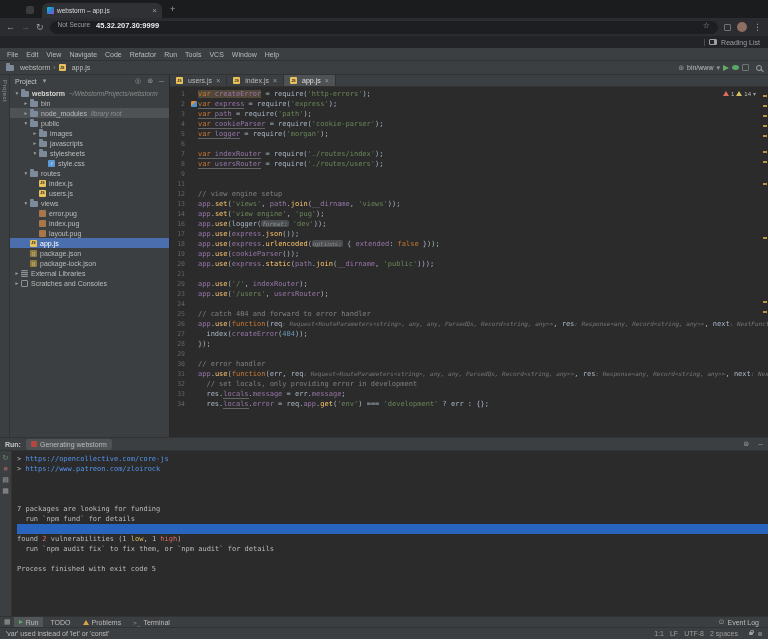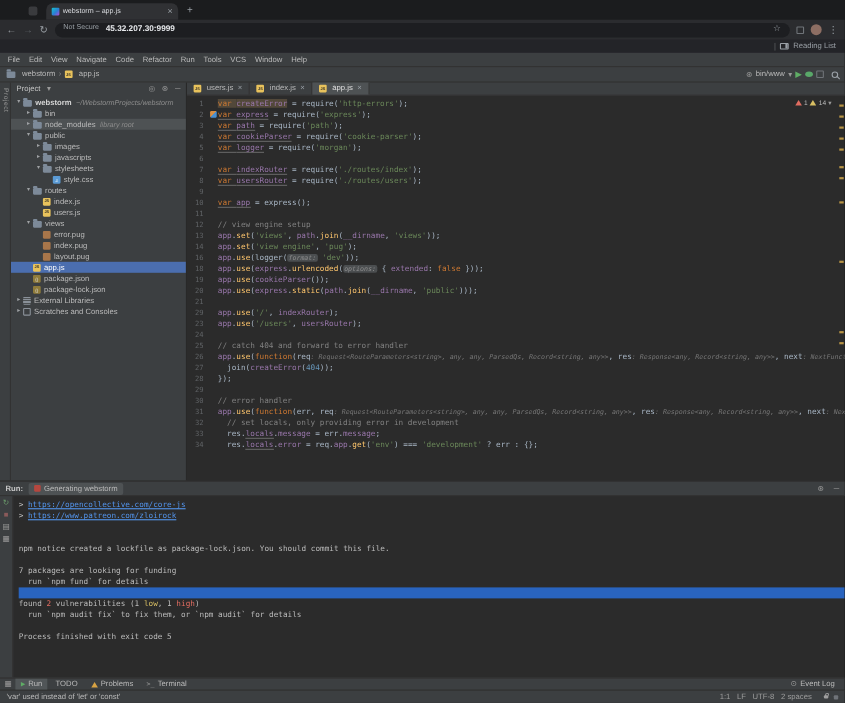--- a/index.html
+++ b/index.html
@@ -104,21 +104,21 @@
   #run-title{font-weight:bold;color:#c7c7c7}
   .run-tab{height:11px;background:#4e5254;border-radius:2px;display:flex;align-items:center;gap:3px;padding:0 5px}
   .i-npm{width:6px;height:6px;background:#b5473f;border-radius:1px}
   #run-body{flex:1;display:flex;min-height:0}
   #run-stripe{width:12px;background:#3c3f41;border-right:1px solid #323232;display:flex;flex-direction:column;align-items:center;padding-top:3px;gap:4px;font-size:7px;flex:none}
   .rs-ic{line-height:1}
   #console{flex:1;padding:3px 0 0 5px;font:7px "DejaVu Sans Mono",monospace;overflow:hidden}
   .kline{height:10px;display:flex;align-items:center;white-space:pre}
   .ksel{background:#2964bf}
   .cd{color:#bbbbbb}
-  .lnk{color:#5394ec;text-decoration:underline}
+  .lnk{color:#5394ec;}
   .info{color:#5394ec}
   .err{color:#e06c60}
   .warn{color:#d8bf63}
 
   
   #bottombar{height:11px;background:#3c3f41;border-top:1px solid #323232;display:flex;align-items:center;padding:0 4px;gap:3px;flex:none}
   .i-grid{color:#9a9a9a;font-size:7px}
   .twbtn{display:flex;align-items:center;gap:3px;padding:0 5px;height:11px;color:#bbbbbb}
   .twbtn.active{background:#515658}
   .i-play.small{border-left-width:4px;border-top-width:2.5px;border-bottom-width:2.5px}
@@ -368,44 +368,44 @@
             </div>
             <div class="cline">
               <span class="gut">8</span>
               <span class="ctext"><span class="k u">var </span><span class="v u">usersRouter</span><span class="d"> = require(</span><span class="s">'./routes/users'</span><span class="d">);</span></span>
             </div>
             <div class="cline">
               <span class="gut">9</span>
               <span class="ctext"></span>
             </div>
             <div class="cline">
-              <span class="gut">10</span>
-              <span class="ctext"><span class="k u">var </span><span class="v u">app</span><span class="d"> = express();</span></span>
-            </div>
-            <div class="cline">
               <span class="gut">11</span>
               <span class="ctext"></span>
             </div>
             <div class="cline">
               <span class="gut">12</span>
               <span class="ctext"><span class="c">// view engine setup</span></span>
             </div>
             <div class="cline">
               <span class="gut">13</span>
               <span class="ctext"><span class="v">app</span><span class="d">.</span><span class="m">set</span><span class="d">(</span><span class="s">'views'</span><span class="d">, </span><span class="v">path</span><span class="d">.</span><span class="m">join</span><span class="d">(</span><span class="v">__dirname</span><span class="d">, </span><span class="s">'views'</span><span class="d">));</span></span>
             </div>
             <div class="cline">
               <span class="gut">14</span>
               <span class="ctext"><span class="v">app</span><span class="d">.</span><span class="m">set</span><span class="d">(</span><span class="s">'view engine'</span><span class="d">, </span><span class="s">'pug'</span><span class="d">);</span></span>
             </div>
             <div class="cline">
               <span class="gut">16</span>
               <span class="ctext"><span class="v">app</span><span class="d">.</span><span class="m">use</span><span class="d">(logger(</span><span class="h">format:</span><span class="d"> </span><span class="s">'dev'</span><span class="d">));</span></span>
             </div>
             <div class="cline">
+              <span class="gut">17</span>
+              <span class="ctext"><span class="v">app</span><span class="d">.</span><span class="m">use</span><span class="d">(</span><span class="v">express</span><span class="d">.</span><span class="m">json</span><span class="d">());</span></span>
+            </div>
+            <div class="cline">
               <span class="gut">18</span>
               <span class="ctext"><span class="v">app</span><span class="d">.</span><span class="m">use</span><span class="d">(</span><span class="v">express</span><span class="d">.</span><span class="m">urlencoded</span><span class="d">(</span><span class="h">options:</span><span class="d"> { </span><span class="p">extended</span><span class="d">: </span><span class="k">false</span><span class="d"> }));</span></span>
             </div>
             <div class="cline">
               <span class="gut">19</span>
               <span class="ctext"><span class="v">app</span><span class="d">.</span><span class="m">use</span><span class="d">(</span><span class="v">cookieParser</span><span class="d">());</span></span>
             </div>
             <div class="cline">
               <span class="gut">20</span>
               <span class="ctext"><span class="v">app</span><span class="d">.</span><span class="m">use</span><span class="d">(</span><span class="v">express</span><span class="d">.</span><span class="m">static</span><span class="d">(</span><span class="v">path</span><span class="d">.</span><span class="m">join</span><span class="d">(</span><span class="v">__dirname</span><span class="d">, </span><span class="s">'public'</span><span class="d">)));</span></span>
@@ -429,21 +429,21 @@
             <div class="cline">
               <span class="gut">25</span>
               <span class="ctext"><span class="c">// catch 404 and forward to error handler</span></span>
             </div>
             <div class="cline">
               <span class="gut">26</span>
               <span class="ctext"><span class="v">app</span><span class="d">.</span><span class="m">use</span><span class="d">(</span><span class="k">function</span><span class="d">(req</span><span class="t">: Request&lt;RouteParameters&lt;string&gt;, any, any, ParsedQs, Record&lt;string, any&gt;&gt;</span><span class="d">, res</span><span class="t">: Response&lt;any, Record&lt;string, any&gt;&gt;</span><span class="d">, next</span><span class="t">: NextFunction</span></span>
             </div>
             <div class="cline">
               <span class="gut">27</span>
-              <span class="ctext"><span class="d">  join(</span><span class="v">createError</span><span class="d">(</span><span class="n">404</span><span class="d">));</span></span>
+              <span class="ctext"><span class="d">  index(</span><span class="v">createError</span><span class="d">(</span><span class="n">404</span><span class="d">));</span></span>
             </div>
             <div class="cline">
               <span class="gut">28</span>
               <span class="ctext"><span class="d">});</span></span>
             </div>
             <div class="cline">
               <span class="gut">29</span>
               <span class="ctext"></span>
             </div>
             <div class="cline">
@@ -507,21 +507,20 @@
         <span class="rs-ic" style="color:#6a9a6a">↻</span>
         <span class="rs-ic" style="color:#8a5a5a">■</span>
         <span class="rs-ic" style="color:#9a9a9a">▤</span>
         <span class="rs-ic" style="color:#9a9a9a">▦</span>
       </div>
       <div id="console">
           <div class="kline"><span class="cd">&gt; </span><span class="lnk">https://opencollective.com/core-js</span></div>
           <div class="kline"><span class="cd">&gt; </span><span class="lnk">https://www.patreon.com/zloirock</span></div>
           <div class="kline"></div>
           <div class="kline"></div>
-          <div class="kline"><span class="cd">npm notice created a lockfile as package-lock.json. You should commit this file.</span></div>
           <div class="kline"></div>
           <div class="kline"><span class="cd">7 packages are looking for funding</span></div>
           <div class="kline"><span class="cd">  run `npm fund` for details</span></div>
           <div class="kline ksel"></div>
           <div class="kline"><span class="cd">found </span><span class="err">2</span><span class="cd"> vulnerabilities (1 </span><span class="warn">low</span><span class="cd">, 1 </span><span class="err">high</span><span class="cd">)</span></div>
           <div class="kline"><span class="cd">  run `npm audit fix` to fix them, or `npm audit` for details</span></div>
           <div class="kline"></div>
           <div class="kline"><span class="cd">Process finished with exit code 5</span></div>
         </div>
     </div>

